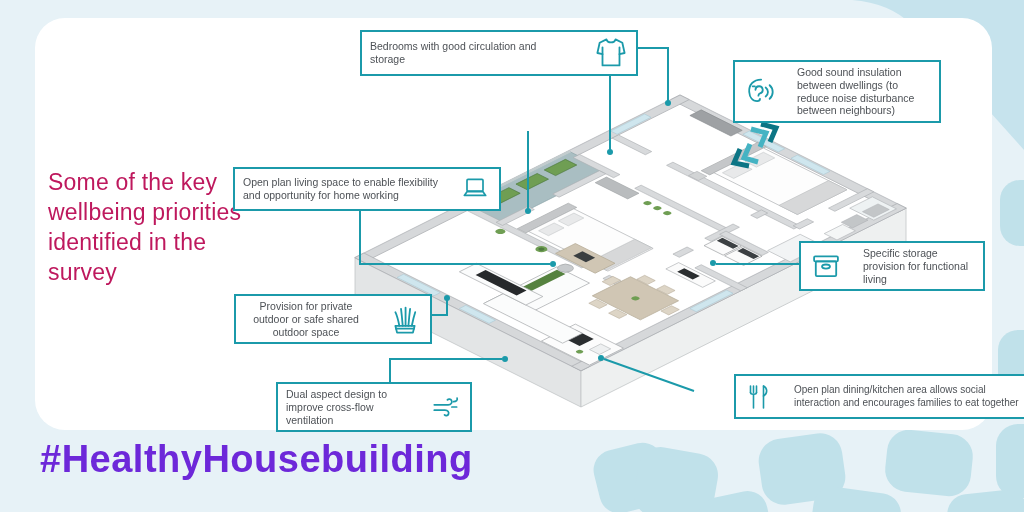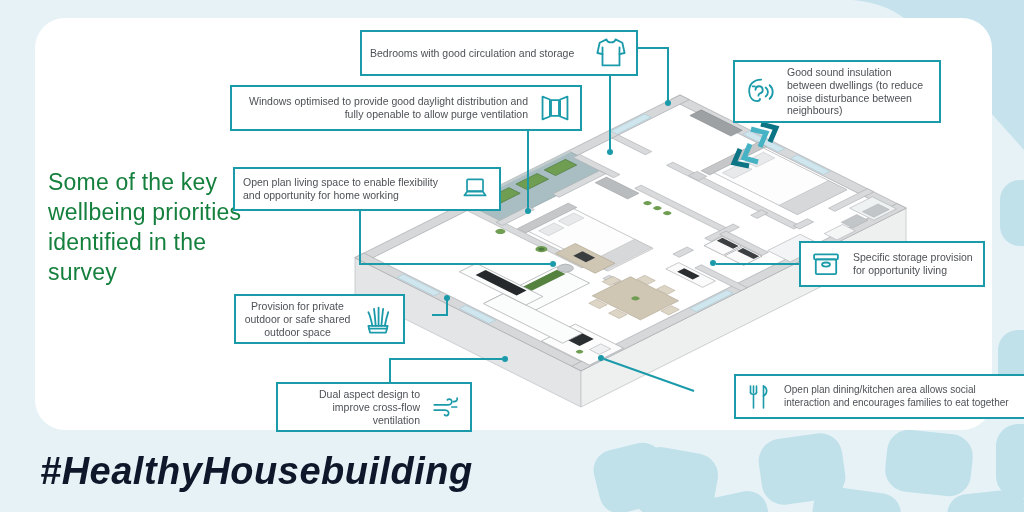--- a/index.html
+++ b/index.html
@@ -1,38 +1,38 @@
 <!DOCTYPE html>
 <html><head>
 <meta charset="utf-8">
 <style>
   html,body{margin:0;padding:0;}
   body{width:1024px;height:512px;background:#e7f2f7;font-family:"Liberation Sans",sans-serif;overflow:hidden;}
   #stage{position:relative;width:1024px;height:512px;overflow:hidden;}
   #bg-svg{position:absolute;left:0;top:0;z-index:0;}
   .heading{position:absolute;left:48px;top:168px;width:200px;font-size:23px;line-height:1.3;
-           color:#15803d;font-weight:400;z-index:3;letter-spacing:.2px;}
-  .hashtag{position:absolute;left:40px;top:450px;font-size:38px;font-weight:700;color:#0f172a;
-           z-index:3;letter-spacing:.5px;font-style:italic;}
+           color:#be185d;font-weight:400;z-index:3;letter-spacing:.2px;}
+  .hashtag{position:absolute;left:40px;top:438px;font-size:38px;font-weight:700;color:#6d28d9;
+           z-index:3;letter-spacing:.5px;}
   .callout{position:absolute;background:#fff;border:2px solid #1b9aaa;display:flex;align-items:center;
-           gap:10px;padding:4px 8px;box-sizing:border-box;font-size:10.5px;color:#4d5156;
+           gap:20px;padding:4px 8px;box-sizing:border-box;font-size:10.5px;color:#4d5156;
            line-height:1.22;z-index:3;}
   .callout .txt{flex:1;}
   .callout .ico{flex:0 0 auto;display:flex;align-items:center;}
   .callout .ico svg{stroke:#1b9aaa;fill:none;stroke-width:1.6;stroke-linecap:round;stroke-linejoin:round;}
   .c-bedrooms{left:360px;top:30px;width:278px;min-height:38px;}
   .c-sound{left:733px;top:60px;width:208px;min-height:52px;}
   .c-windows{left:230px;top:85px;width:352px;min-height:46px;}
   .c-windows .txt{text-align:right;}
   .c-living{left:233px;top:167px;width:268px;min-height:42px;}
   .c-living .txt{text-align:left;}
-  .c-outdoor{left:234px;top:294px;width:171px;min-height:43px;}
+  .c-outdoor{left:234px;top:294px;width:198px;min-height:43px;}
   .c-outdoor .txt{text-align:center;}
   .c-dual{left:276px;top:382px;width:196px;min-height:44px;}
-  .c-dual .txt{text-align:right;}
+  .c-dual .txt{}
   .c-storage{left:799px;top:241px;width:186px;min-height:46px;}
   .c-dining{left:734px;top:374px;width:296px;min-height:45px;font-size:10px;}
 </style>
 </head>
 <body>
 
 <div id="stage">
 
 <svg id="bg-svg" width="1024" height="512" viewBox="0 0 1024 512">
 
@@ -218,30 +218,20 @@
       <path d="M16 4 C9 4 5 9 5.5 15 C5.8 19 8 23 12.5 23 C14 23 15 22 15 21"></path>
       <path d="M11 13 a3.2 3.2 0 1 1 4 3.2 c-1 .4 -1.4 1.2 -1.4 2"></path>
       <path d="M8.5 10 h2"></path>
       <path d="M20 11 a5 5 0 0 1 0 8"></path>
       <path d="M23.5 9 a8 8 0 0 1 0 12"></path>
     </svg>
   </span>
   <span class="txt">Good sound insulation between dwellings (to reduce noise disturbance between neighbours)</span>
 </div>
 
-<div class="callout c-windows">
-  <span class="txt">Windows optimised to provide good daylight distribution and fully openable to allow purge ventilation</span>
-  <span class="ico">
-    <svg width="34" height="34" viewBox="0 0 30 30">
-      <rect x="11.5" y="8" width="7" height="14"></rect>
-      <polygon points="4,5 10.5,7.5 10.5,22.5 4,25"></polygon>
-      <polygon points="26,5 19.5,7.5 19.5,22.5 26,25"></polygon>
-    </svg>
-  </span>
-</div>
 
 <div class="callout c-living">
   <span class="txt">Open plan living space to enable flexibility and opportunity for home working</span>
   <span class="ico">
     <svg width="32" height="32" viewBox="0 0 30 30">
       <rect x="7.5" y="6" width="15" height="11" rx="1"></rect>
       <path d="M5 21 H25 L22.5 17.5 H7.5 Z"></path>
     </svg>
   </span>
 </div>
@@ -274,21 +264,21 @@
 </div>
 
 <div class="callout c-storage">
   <span class="ico">
     <svg width="34" height="34" viewBox="0 0 30 30">
       <rect x="6" y="11" width="18" height="13" rx="1"></rect>
       <rect x="4.5" y="6.5" width="21" height="4.5" rx="1"></rect>
       <ellipse cx="15" cy="15.5" rx="3.5" ry="1.8"></ellipse>
     </svg>
   </span>
-  <span class="txt">Specific storage provision for opportunity living</span>
+  <span class="txt">Specific storage provision for functional living</span>
 </div>
 
 <div class="callout c-dining">
   <span class="ico">
     <svg width="30" height="30" viewBox="0 0 30 30">
       <path d="M6.5 4 V10.5 M9.5 4 V10.5 M12.5 4 V10.5"></path>
       <path d="M6.5 10.5 C6.5 12.8 12.5 12.8 12.5 10.5"></path>
       <path d="M9.5 12.4 V26"></path>
       <path d="M19.5 4 V26"></path>
       <path d="M19.5 4 C23.5 6 24 11.5 19.5 14"></path>

